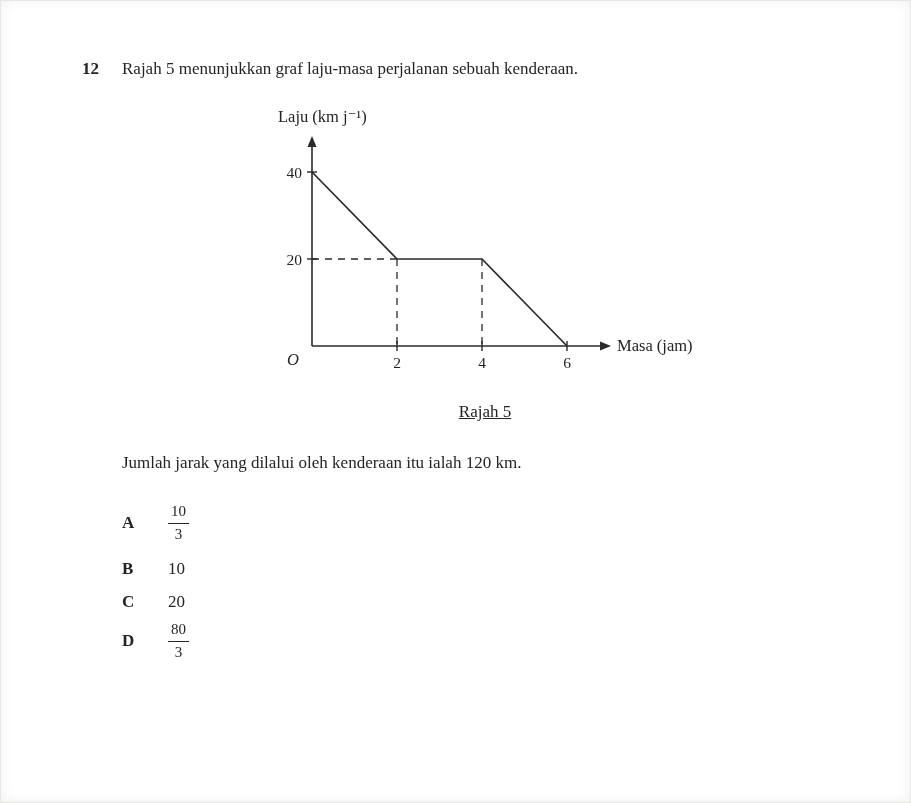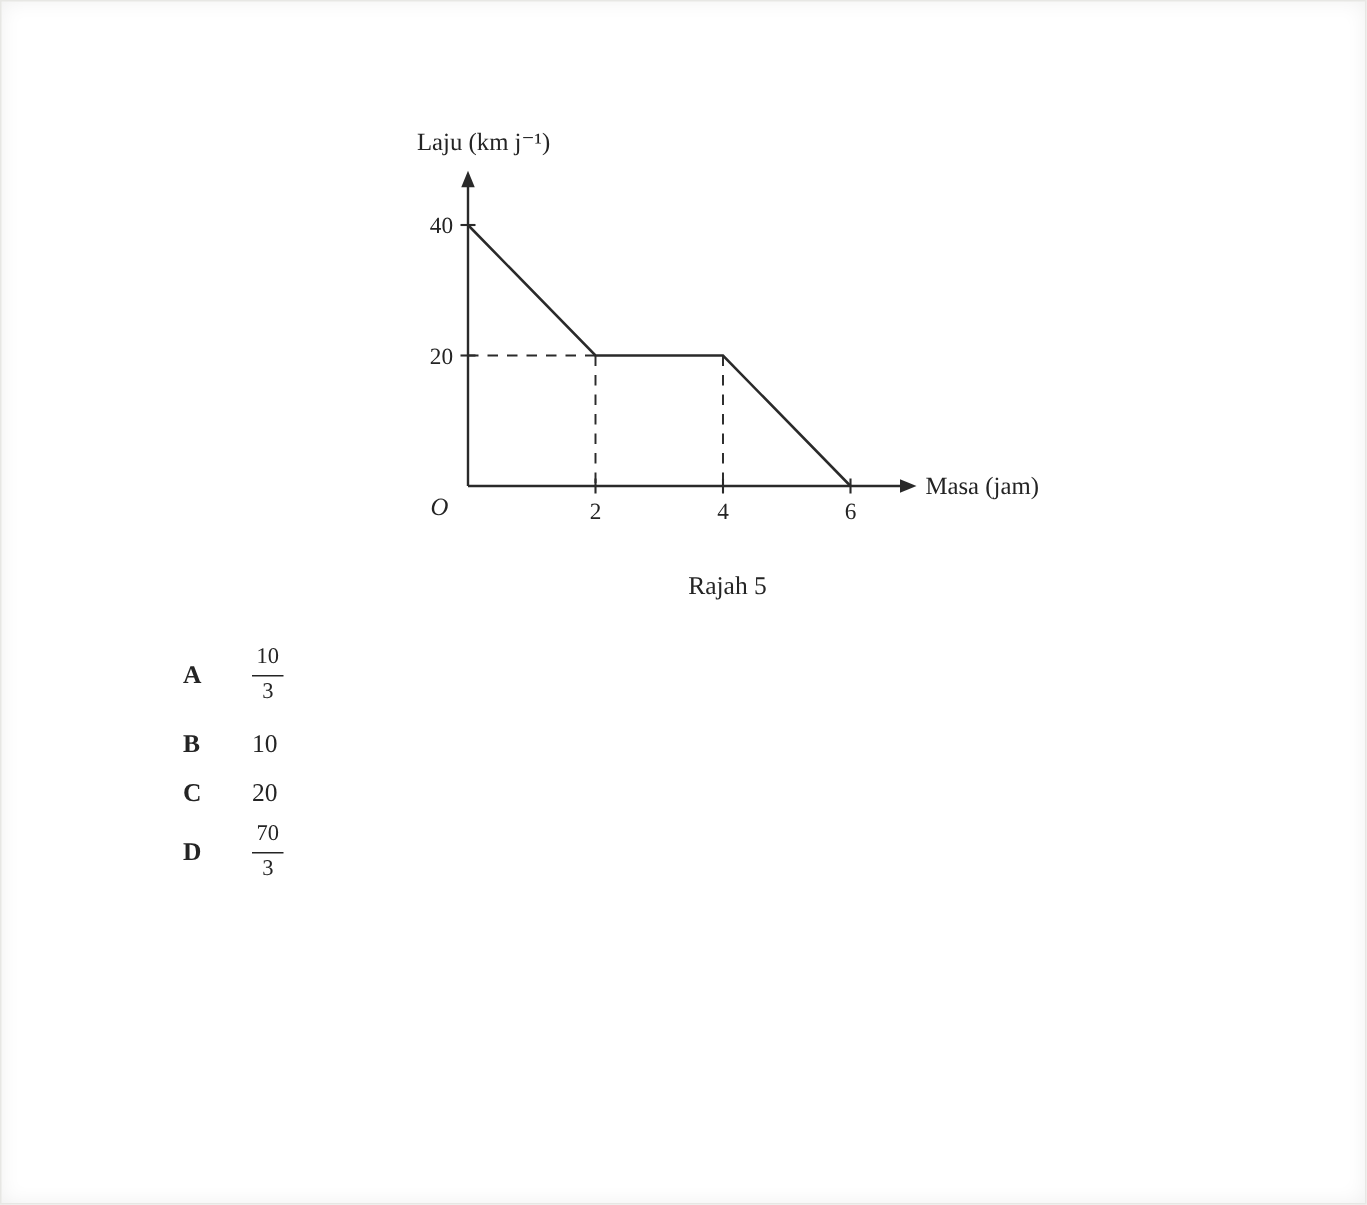--- a/index.html
+++ b/index.html
@@ -10,21 +10,21 @@
     color: #242424;
     overflow: hidden;
     box-shadow: inset 0 0 0 1px #e7e7e4, inset 0 0 14px rgba(0,0,0,0.07);
   }
   .page { padding: 58px 60px 0 82px; }
 
   .question-line { font-size: 17px; line-height: 22px; }
   .qnum { font-weight: bold; display: inline-block; width: 40px; }
 
   figure.graph-figure { margin: 20px 0 0 168px; width: 470px; }
-  figcaption { text-align: center; font-size: 17px; margin-top: 6px; }
+  figcaption { text-align: center; font-size: 17px; margin-top: 6px; text-decoration: underline; }
 
   svg text { fill: #242424; }
   .tick   { font: 15.5px "Liberation Serif", "DejaVu Serif", serif; }
   .axis-label { font: 16.5px "Liberation Serif", "DejaVu Serif", serif; }
   .origin { font: italic 16.5px "Liberation Serif", "DejaVu Serif", serif; }
 
   .statement { font-size: 17px; line-height: 22px; margin: 0 0 14px 40px; }
   .statement.first { margin-top: 30px; }
 
   .options { margin: 26px 0 0 40px; }
@@ -35,20 +35,23 @@
   .opt-value { display: inline-block; }
   .fraction { display: inline-block; text-align: center; font-size: 15px; line-height: 1.15; vertical-align: middle; }
   .frac-num { display: block; border-bottom: 1.4px solid #242424; padding: 0 3px 2px; }
   .frac-den { display: block; padding-top: 2px; }
 </style>
 </head>
 <body>
 
 <div class="page">
 
+  <div class="question-line">
+    <span class="qnum">12</span><span class="qtext">Rajah 5 menunjukkan graf laju-masa perjalanan sebuah kenderaan.</span>
+  </div>
 
   <figure class="graph-figure">
     <svg id="graph-svg" width="470" height="292">
         <line x1="62" y1="246" x2="62" y2="45.900000000000006" stroke="#2a2a2a" stroke-width="1.6"></line>
         <polygon points="62,35.900000000000006 57.5,46.900000000000006 66.5,46.900000000000006" fill="#2a2a2a"></polygon>
         <line x1="62" y1="246" x2="351" y2="246" stroke="#2a2a2a" stroke-width="1.6"></line>
         <polygon points="361,246 350,241.5 350,250.5" fill="#2a2a2a"></polygon>
         <line x1="57" y1="159" x2="67" y2="159" stroke="#2a2a2a" stroke-width="1.4"></line>
         <text x="52" y="164.5" text-anchor="end" class="tick">20</text>
         <line x1="57" y1="72" x2="67" y2="72" stroke="#2a2a2a" stroke-width="1.4"></line>
@@ -63,20 +66,21 @@
         <line x1="147" y1="159" x2="147" y2="246" stroke="#2a2a2a" stroke-width="1.3" stroke-dasharray="7 6"></line>
         <line x1="232" y1="159" x2="232" y2="246" stroke="#2a2a2a" stroke-width="1.3" stroke-dasharray="7 6"></line>
         <polyline points="62,72 147,159 232,159 317,246" fill="none" stroke="#2a2a2a" stroke-width="1.7"></polyline>
         <text x="28" y="22" class="axis-label">Laju (km j⁻¹)</text>
         <text x="367" y="251" class="axis-label">Masa (jam)</text>
         <text x="49" y="265" text-anchor="end" class="origin">O</text>
       </svg>
     <figcaption>Rajah 5</figcaption>
   </figure>
 
+  <p class="statement first">Jumlah jarak yang dilalui oleh kenderaan itu ialah 120 km.</p>
 
   <div class="options">
 
     <div class="option-row tall">
       <span class="opt-letter">A</span>
       <span class="fraction">
         <span class="frac-num">10</span>
         <span class="frac-den">3</span>
       </span>
     </div>
@@ -87,19 +91,19 @@
     </div>
 
     <div class="option-row plain">
       <span class="opt-letter">C</span>
       <span class="opt-value">20</span>
     </div>
 
     <div class="option-row tall">
       <span class="opt-letter">D</span>
       <span class="fraction">
-        <span class="frac-num">70</span>
+        <span class="frac-num">80</span>
         <span class="frac-den">3</span>
       </span>
     </div>
 
   </div>
 </div>
 
 </body></html>

